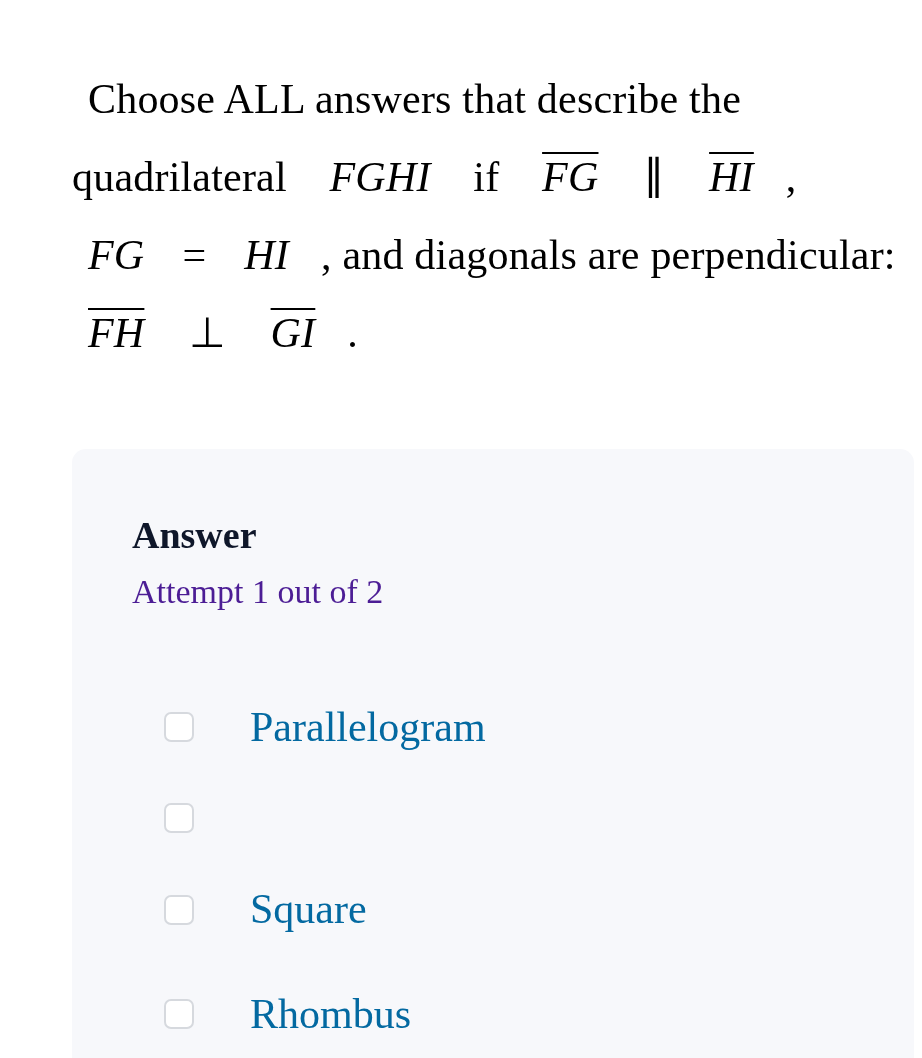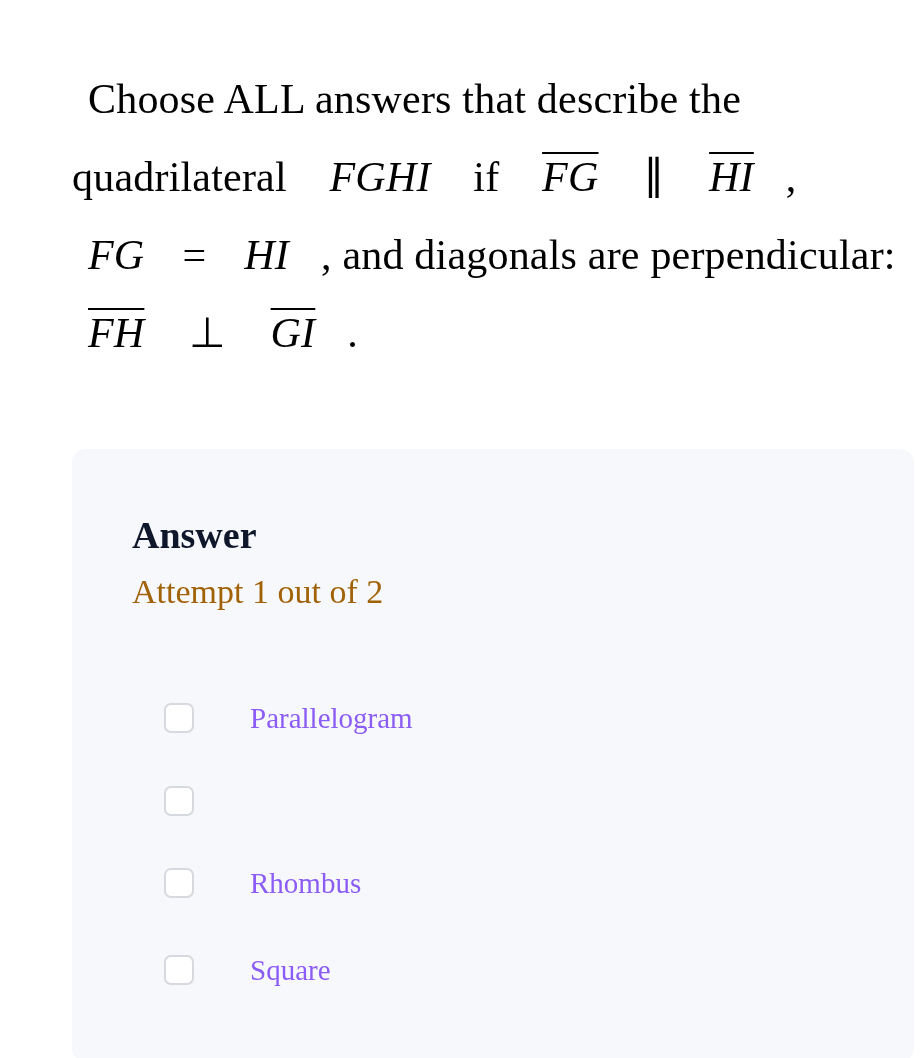--- a/index.html
+++ b/index.html
@@ -39,43 +39,43 @@
     padding: 48px 44px 40px 44px;
   }
   .answer-title {
     font-weight: bold;
     font-size: 38px;
     color: #0f172a;
     margin-bottom: 14px;
   }
   .attempt {
     font-size: 34px;
-    color: #a16207;
+    color: #4c1d95;
     margin-bottom: 72px;
   }
   .options { }
   .option {
     display: flex;
     align-items: center;
     gap: 24px;
     margin-bottom: 8px;
   }
   .checkbox {
     width: 30px;
     height: 30px;
     border: 2px solid #d6d9de;
     border-radius: 7px;
     background: #fff;
     flex-shrink: 0;
     cursor: pointer;
   }
   .option-label {
-    font-size: 29px;
+    font-size: 42px;
     line-height: 1.35;
-    color: #8b5cf6;
+    color: #0369a1;
     cursor: pointer;
   }
 </style>
 </head>
 <body>
 
 <div class="question">
   <span>Choose ALL answers that describe the quadrilateral </span><span class="mi">FGHI</span><span> if </span><span class="mi overline">FG</span>
   <span class="parallel"> ∥ </span>
   <span class="mi overline">HI</span><span>, </span><span class="mi">FG</span><span class="eq">=</span><span class="mi">HI</span><span>, and diagonals are perpendicular: </span><span class="mi overline">FH</span>
@@ -89,20 +89,20 @@
   <div class="options">
     <div class="option">
       <div class="checkbox"></div>
       <div class="option-label">Parallelogram</div>
     </div>
     <div class="option">
       <div class="checkbox"></div>
     </div>
     <div class="option">
       <div class="checkbox"></div>
-      <div class="option-label">Rhombus</div>
+      <div class="option-label">Square</div>
     </div>
     <div class="option">
       <div class="checkbox"></div>
-      <div class="option-label">Square</div>
+      <div class="option-label">Rhombus</div>
     </div>
   </div>
 </div>
 
 </body></html>

